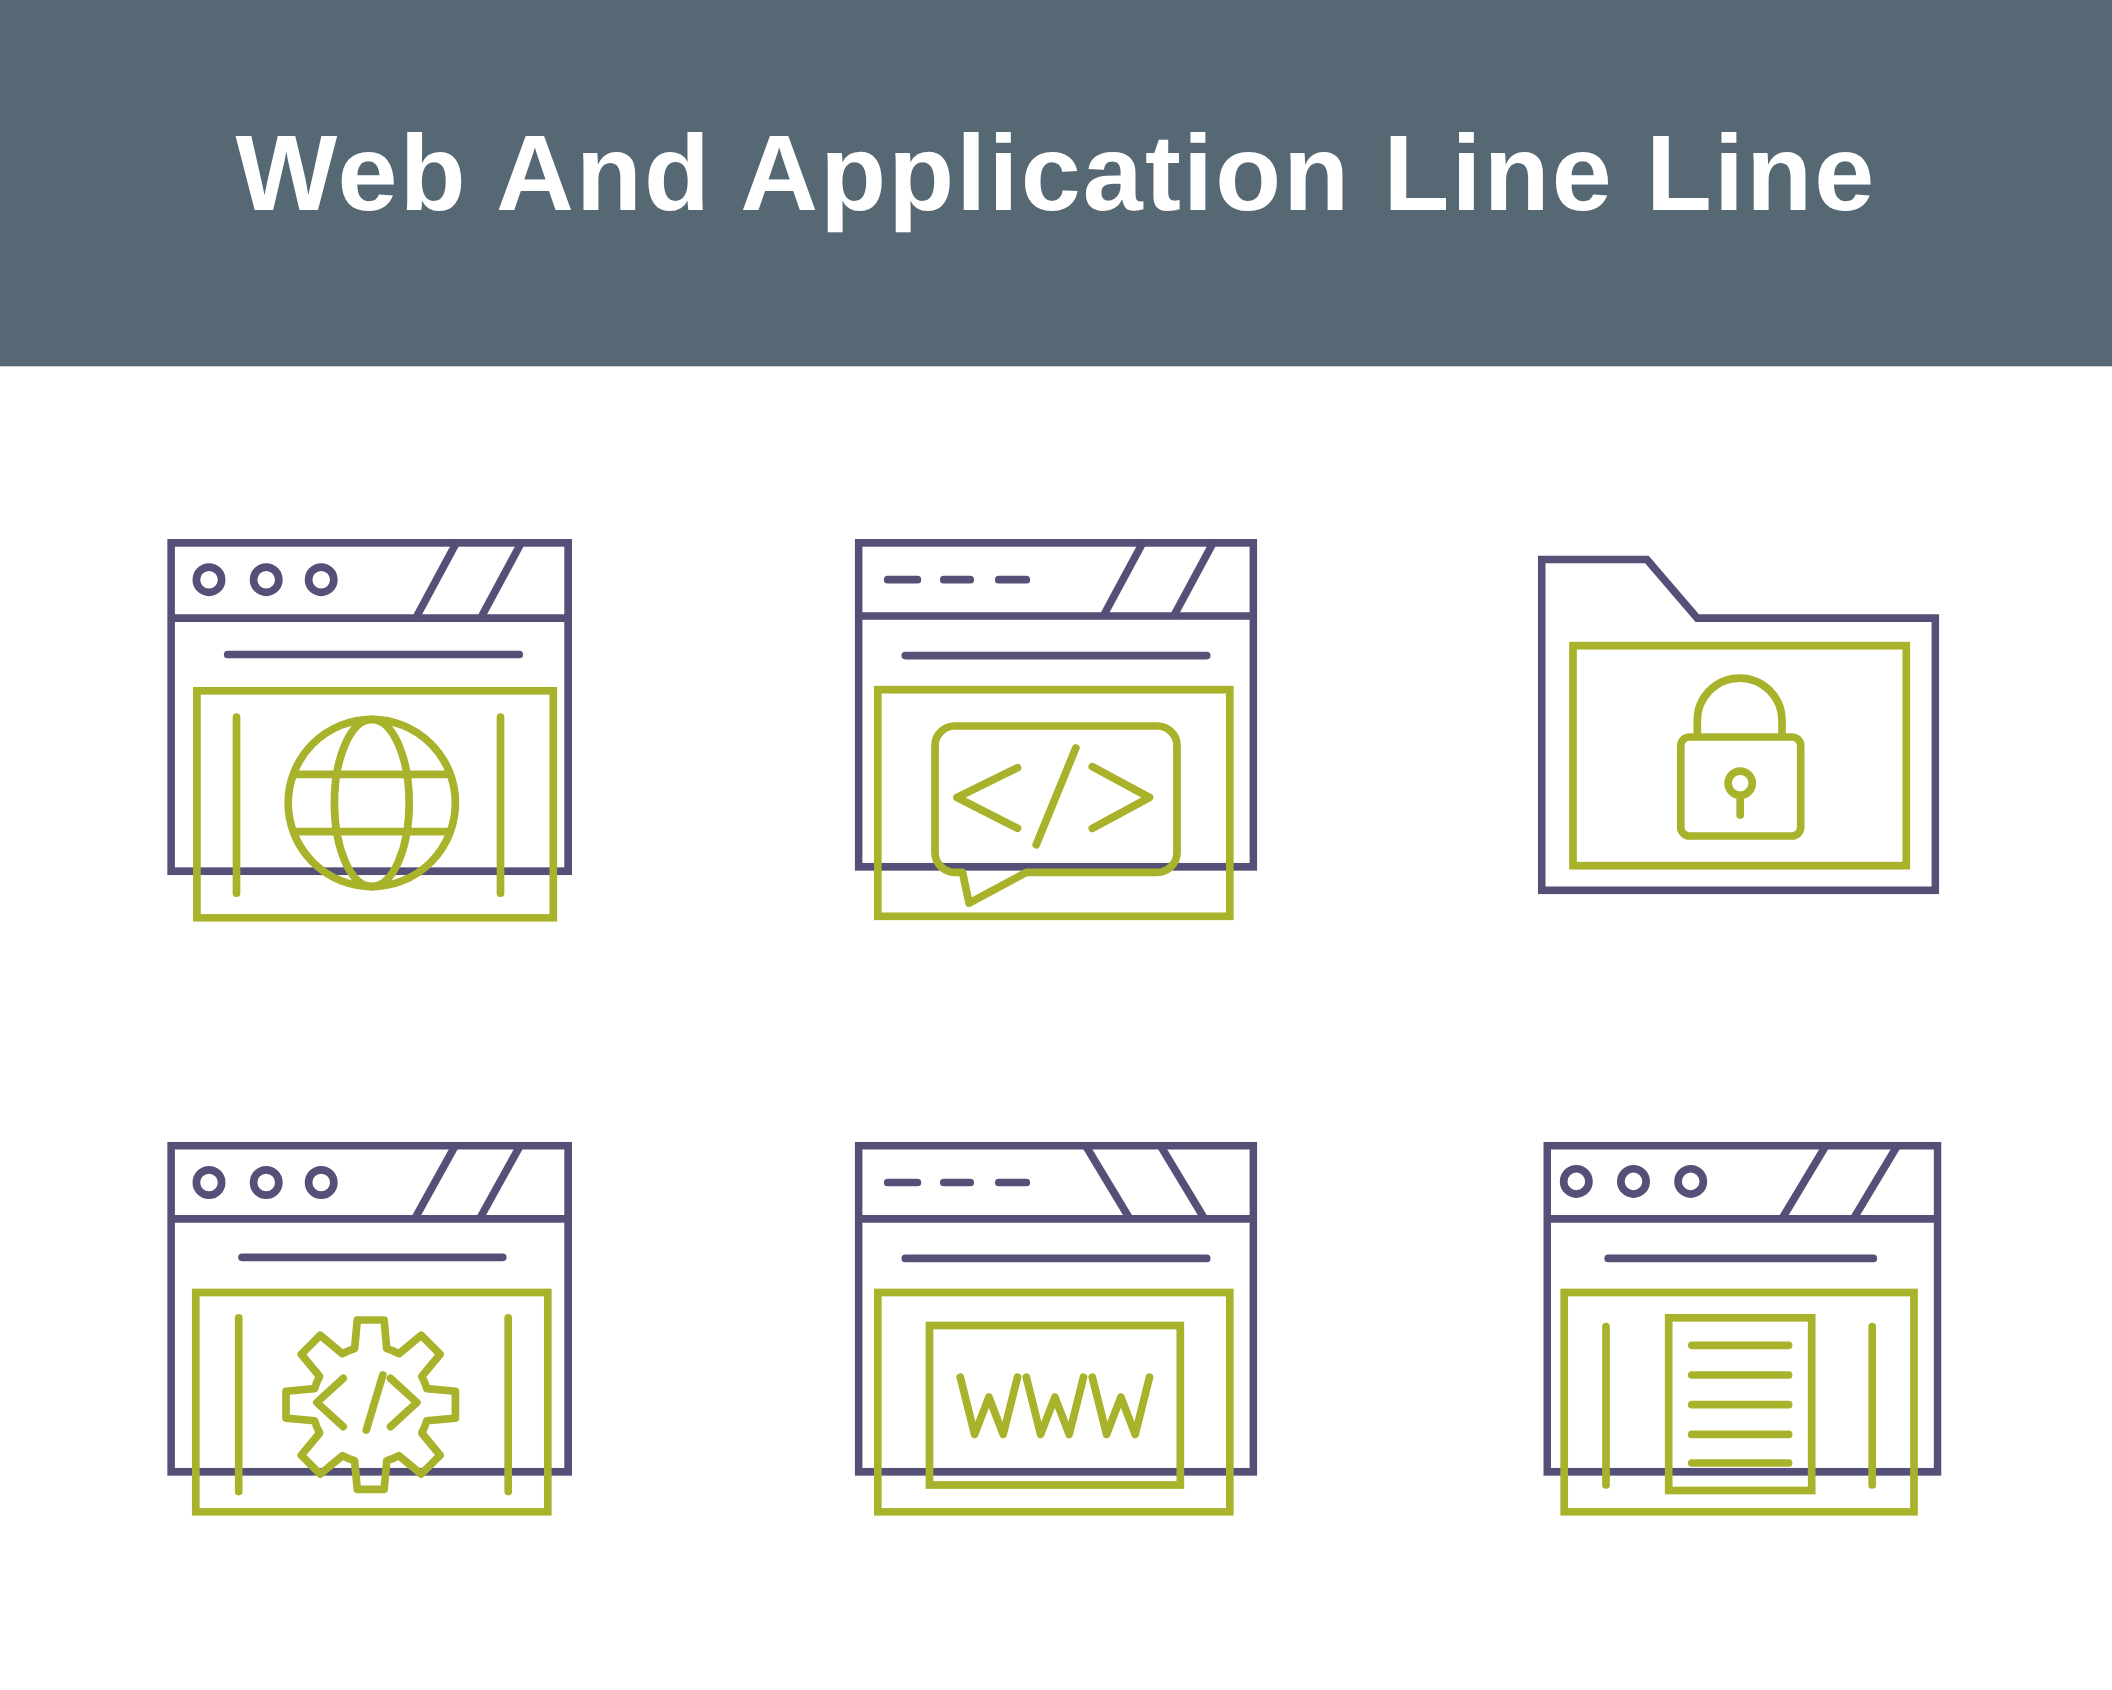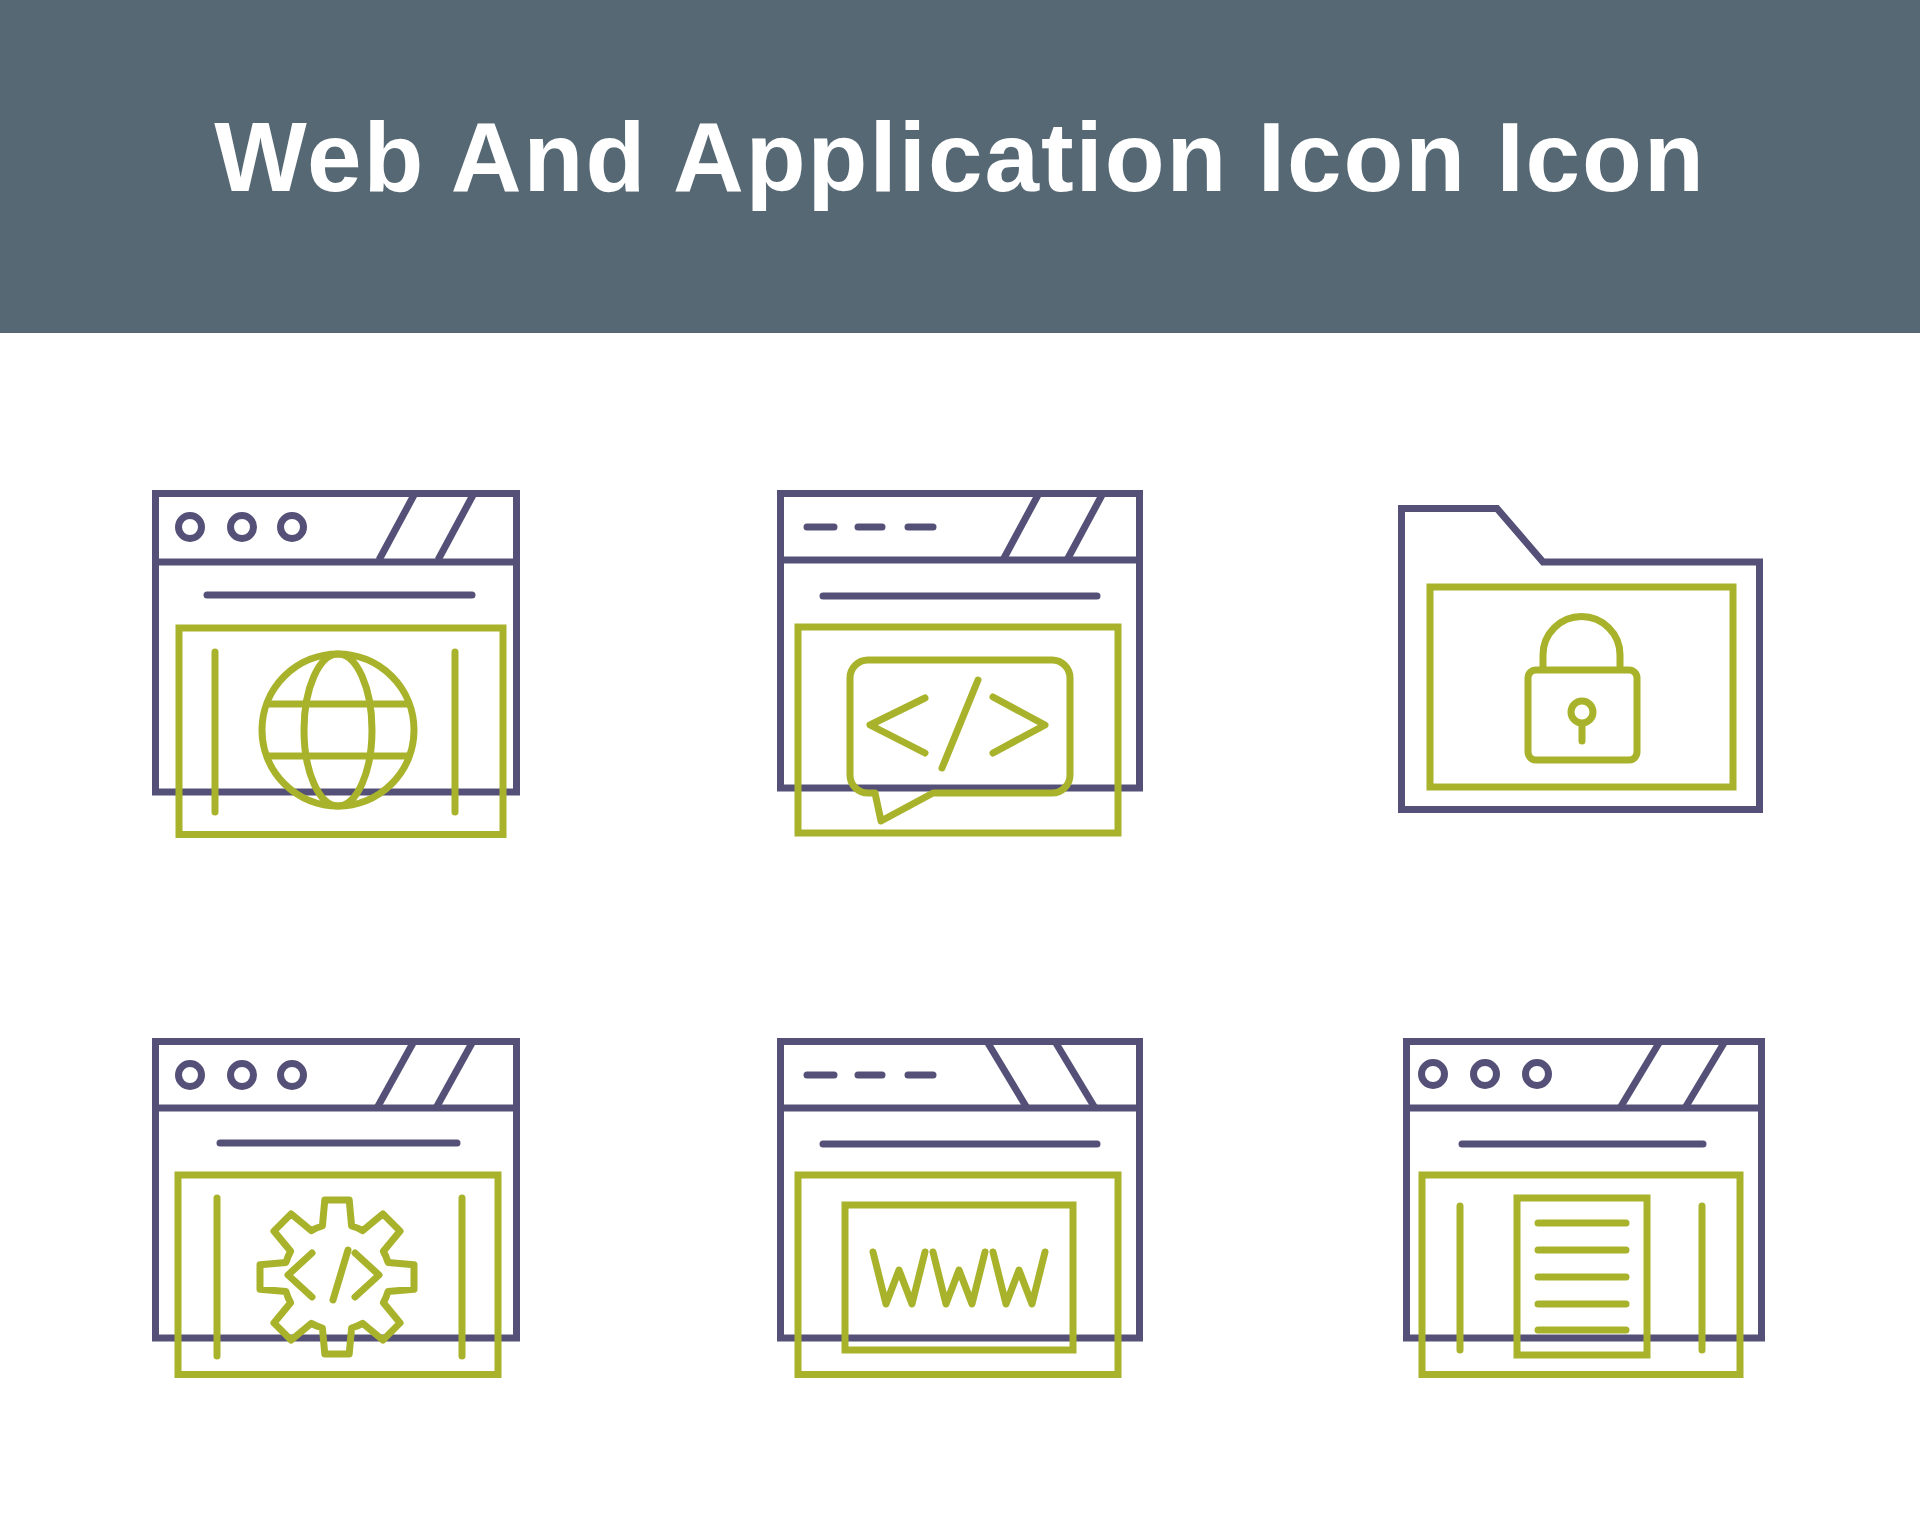--- a/index.html
+++ b/index.html
@@ -41,21 +41,21 @@
   #icon-2{left:777px;top:490px;width:366px;height:348px;}
   #icon-3{left:1398px;top:505px;width:365px;height:308px;}
   #icon-4{left:152px;top:1038px;width:368px;height:340px;}
   #icon-5{left:777px;top:1038px;width:366px;height:340px;}
   #icon-6{left:1403px;top:1038px;width:362px;height:340px;}
 </style>
 </head>
 <body>
 
 <div class="header-band">
-  <div class="page-title">Web And Application Icon Icon</div>
+  <div class="page-title">Web And Application Line Line</div>
 </div>
 
 <div class="icon" id="icon-1">
   <svg viewBox="0 0 368 348">
     <g class="p s7">
       <rect x="3.5" y="3.5" width="361" height="298.5"></rect>
       <line x1="3.5" y1="72" x2="364.5" y2="72"></line>
       <circle cx="38" cy="37" r="11.5"></circle>
       <circle cx="90" cy="37" r="11.5"></circle>
       <circle cx="140" cy="37" r="11.5"></circle>

